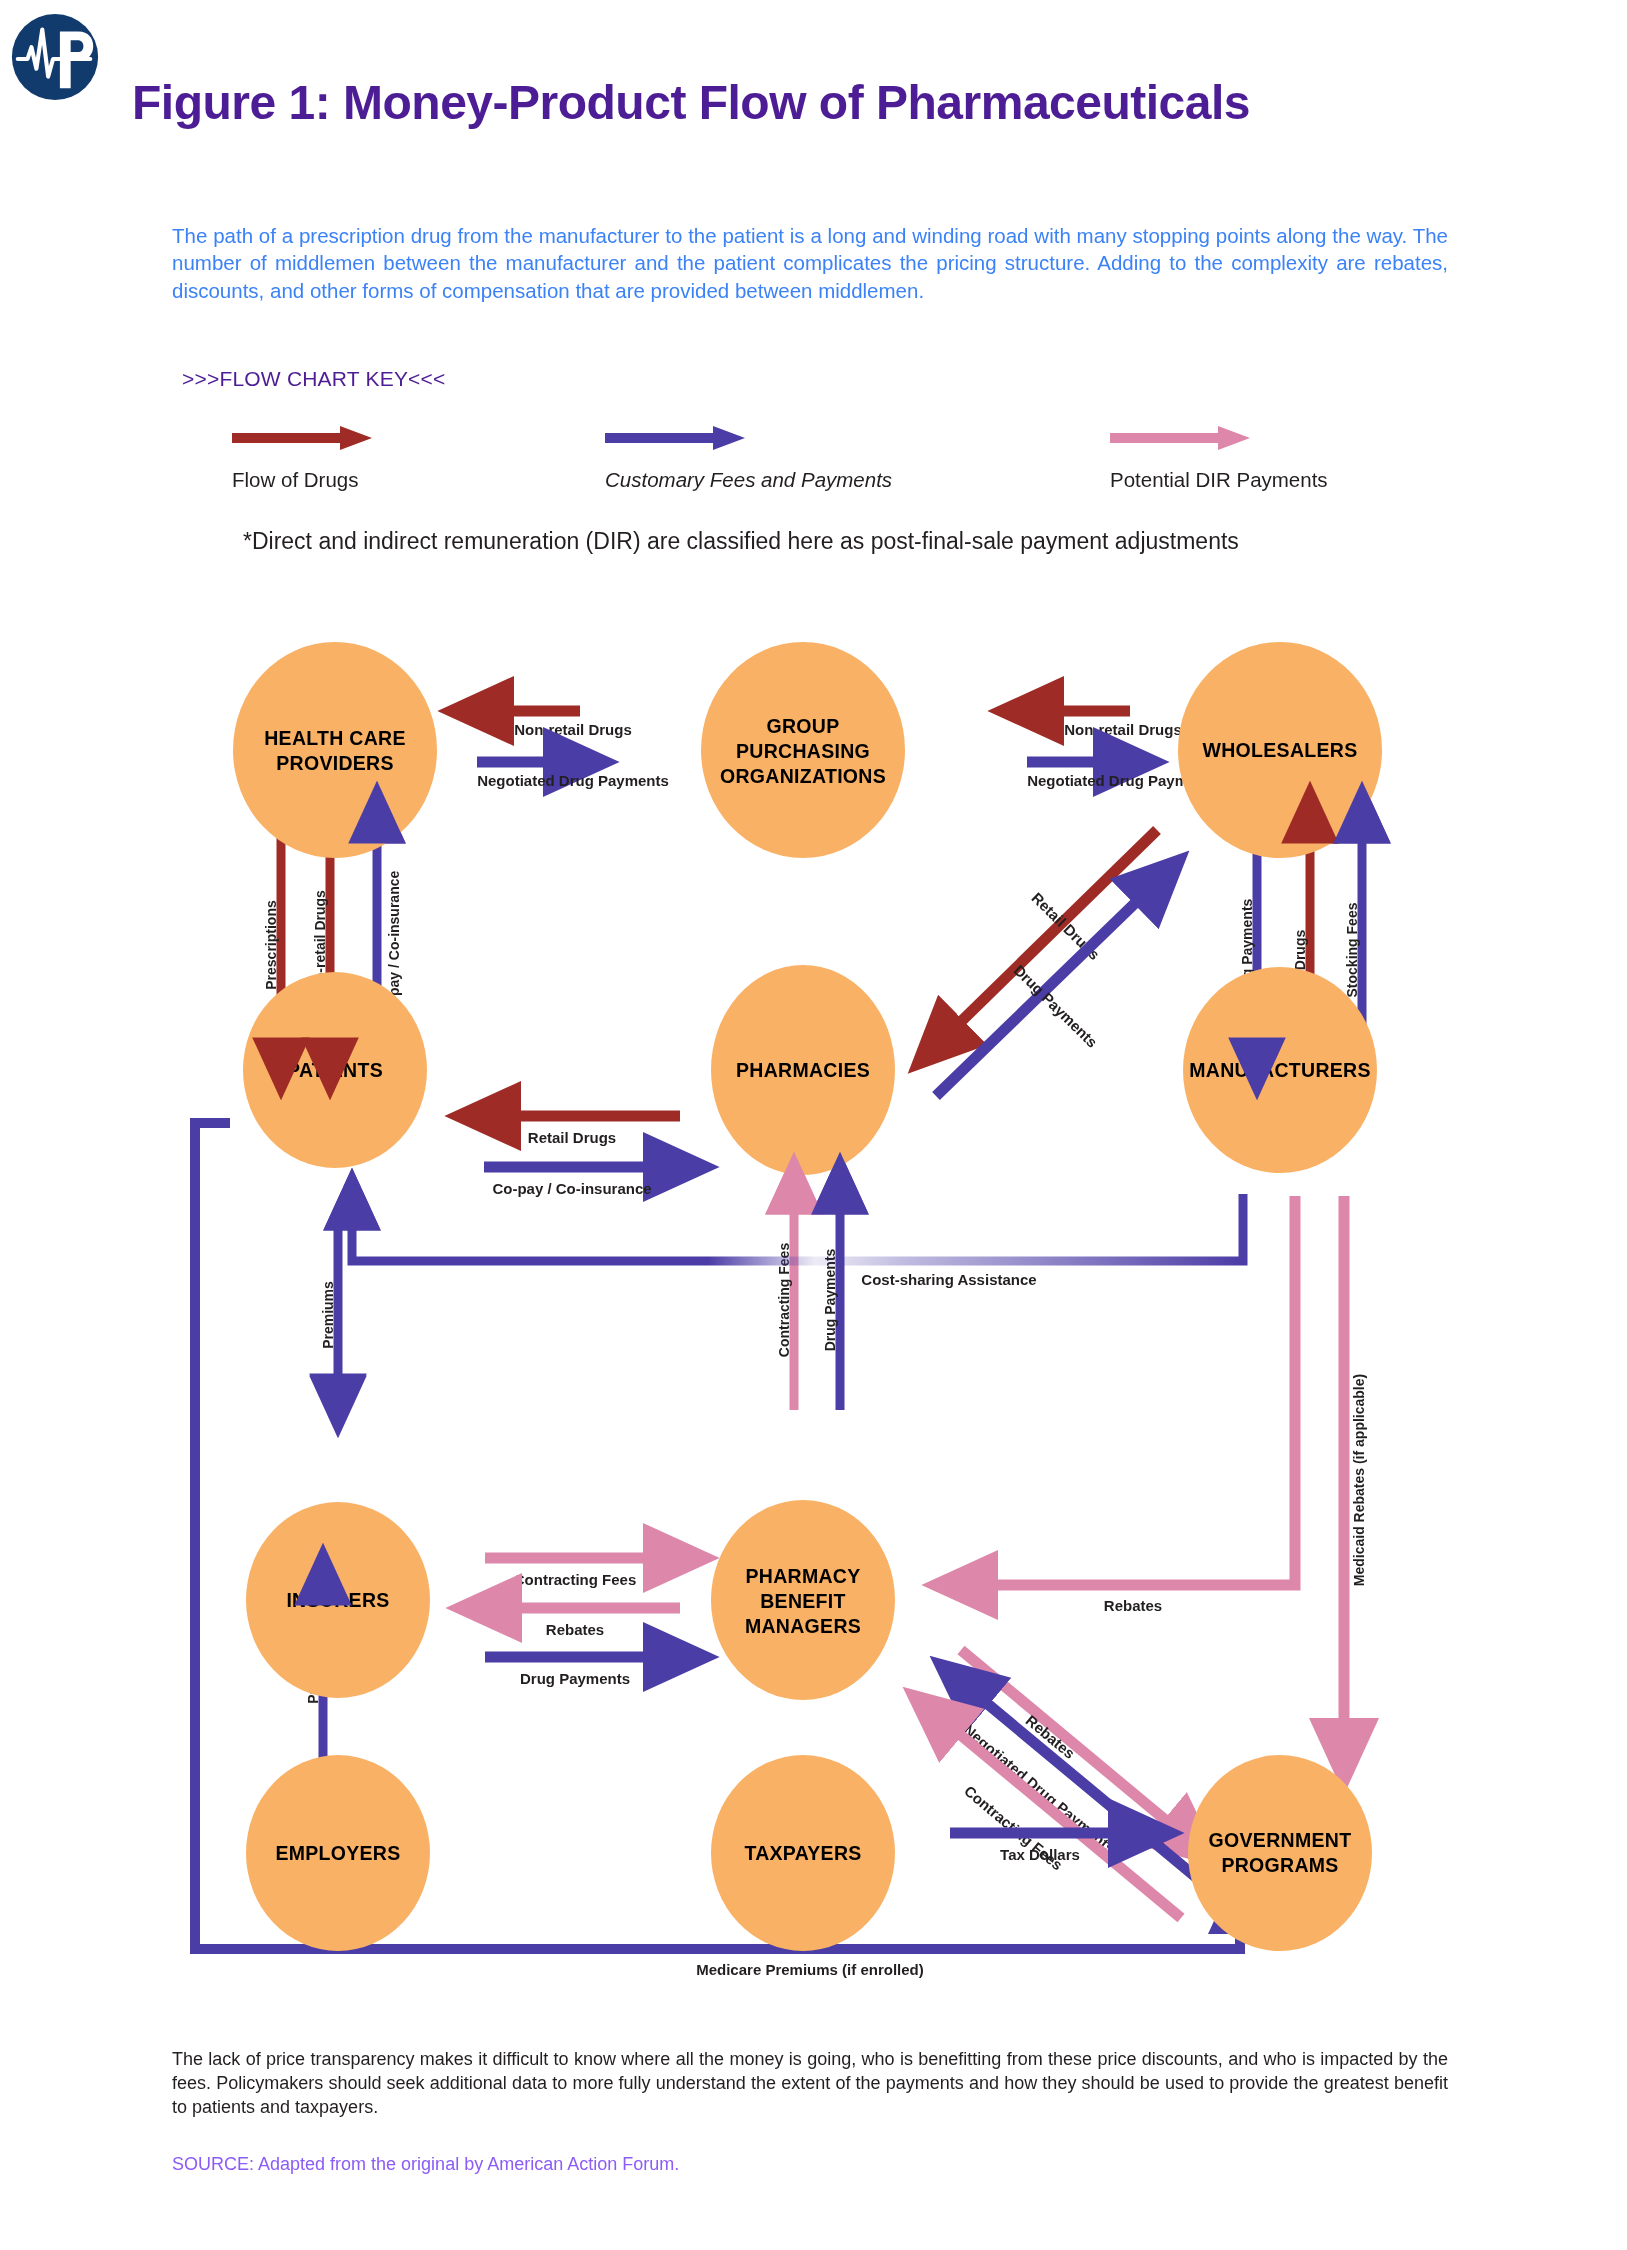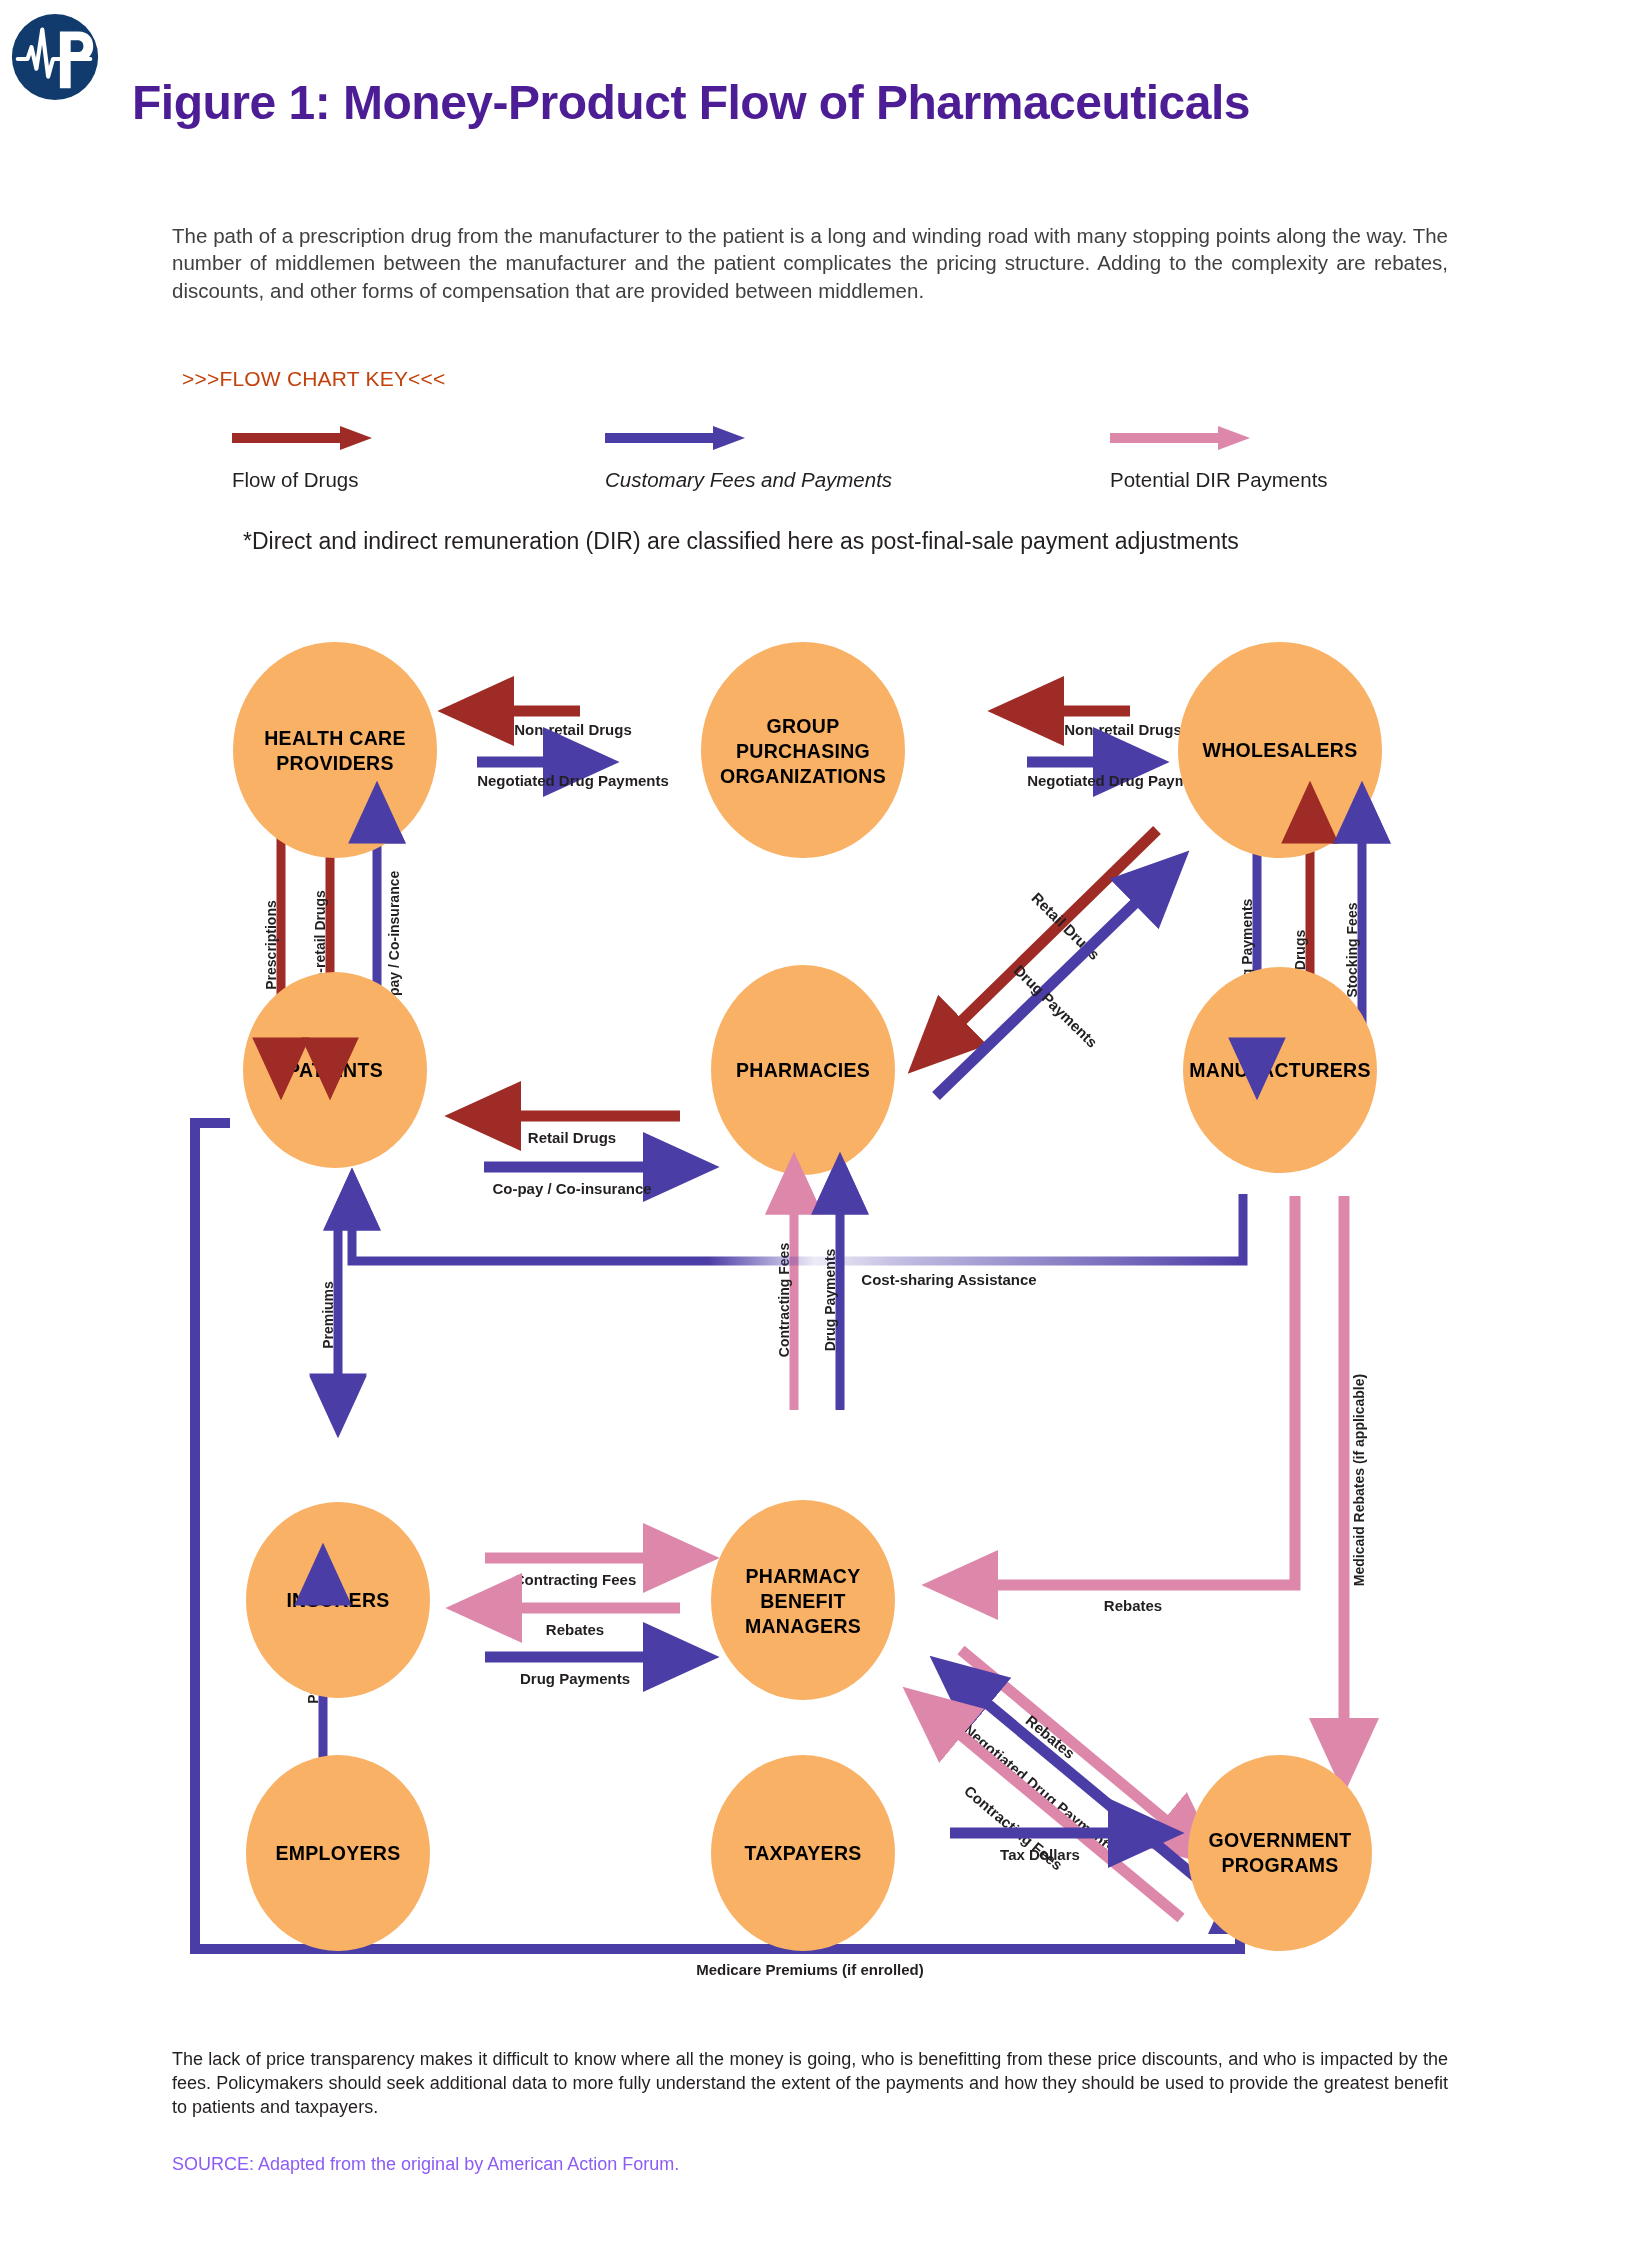--- a/index.html
+++ b/index.html
@@ -12,25 +12,25 @@
   
   #logo{position:absolute;left:6px;top:8px;width:98px;height:98px;}
   #page-title{
     position:absolute;left:132px;top:78px;width:1420px;
     font-size:48px;font-weight:700;color:#4c1d95;letter-spacing:-0.5px;
     font-family:"Liberation Sans","DejaVu Sans",sans-serif;
     line-height:1.05;
   }
   #intro{
     position:absolute;left:172px;top:222px;width:1276px;
-    font-size:20.5px;line-height:1.33;color:#404040;text-align:justify;
+    font-size:20.5px;line-height:1.33;color:#3b82f6;text-align:justify;
   }
   #key-label{
     position:absolute;left:182px;top:367px;
-    font-size:21px;color:#c2410c;letter-spacing:0.2px;
+    font-size:21px;color:#4c1d95;letter-spacing:0.2px;
   }
   .key-item{position:absolute;top:424px;}
   .key-arrow{position:relative;height:28px;}
   .key-text{font-size:20.5px;color:#231f20;margin-top:16px;display:block;}
   #dir-note{
     position:absolute;left:243px;top:528px;width:1200px;
     font-size:23px;color:#231f20;
   }
   
   #conclusion{

